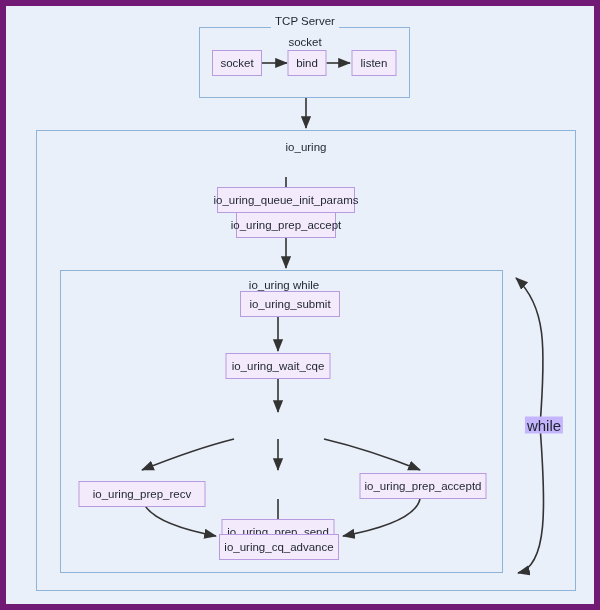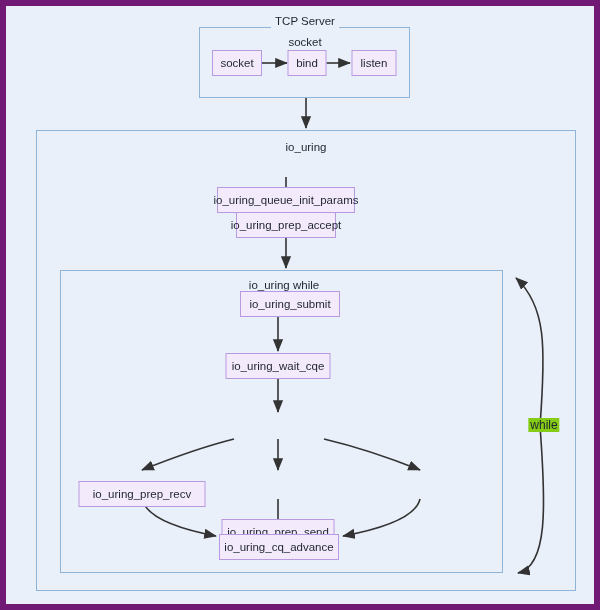--- a/index.html
+++ b/index.html
@@ -59,23 +59,23 @@
     justify-content: center;
     font-size: 11.5px;
     color: #1f2430;
     white-space: nowrap;
     padding: 0 7px;
     height: 26px;
     transform: translateX(-50%);
   }
   .edge-label {
     position: absolute;
-    font-size: 12px;
+    font-size: 15px;
     color: #1f2430;
-    background: #84cc16;
+    background: #c4b5fd;
     padding: 0 2px;
     transform: translate(-50%, -50%);
     white-space: nowrap;
   }
 </style>
 </head>
 <body>
 
 <div id="canvas">
 
@@ -146,18 +146,19 @@
 
   <div class="node" style="left:284px; top:285px; width:100px;">io_uring_submit</div>
 
   <div class="node" style="left:272px; top:347px; width:105px;">io_uring_wait_cqe</div>
 
 
   <div class="node" style="left:136px; top:467px; width:127px;margin-top:8px;">io_uring_prep_recv</div>
 
   <div class="node" style="left:272px; top:467px; width:113px;margin-top:46px;">io_uring_prep_send</div>
 
+  <div class="node" style="left:417px; top:467px; width:127px;">io_uring_prep_acceptd</div>
 
   <div class="node" style="left:273px; top:528px; width:120px;">io_uring_cq_advance</div>
 
   <div class="edge-label" style="left:538px; top:419px;">while</div>
 
 </div>
 
 </body></html>

